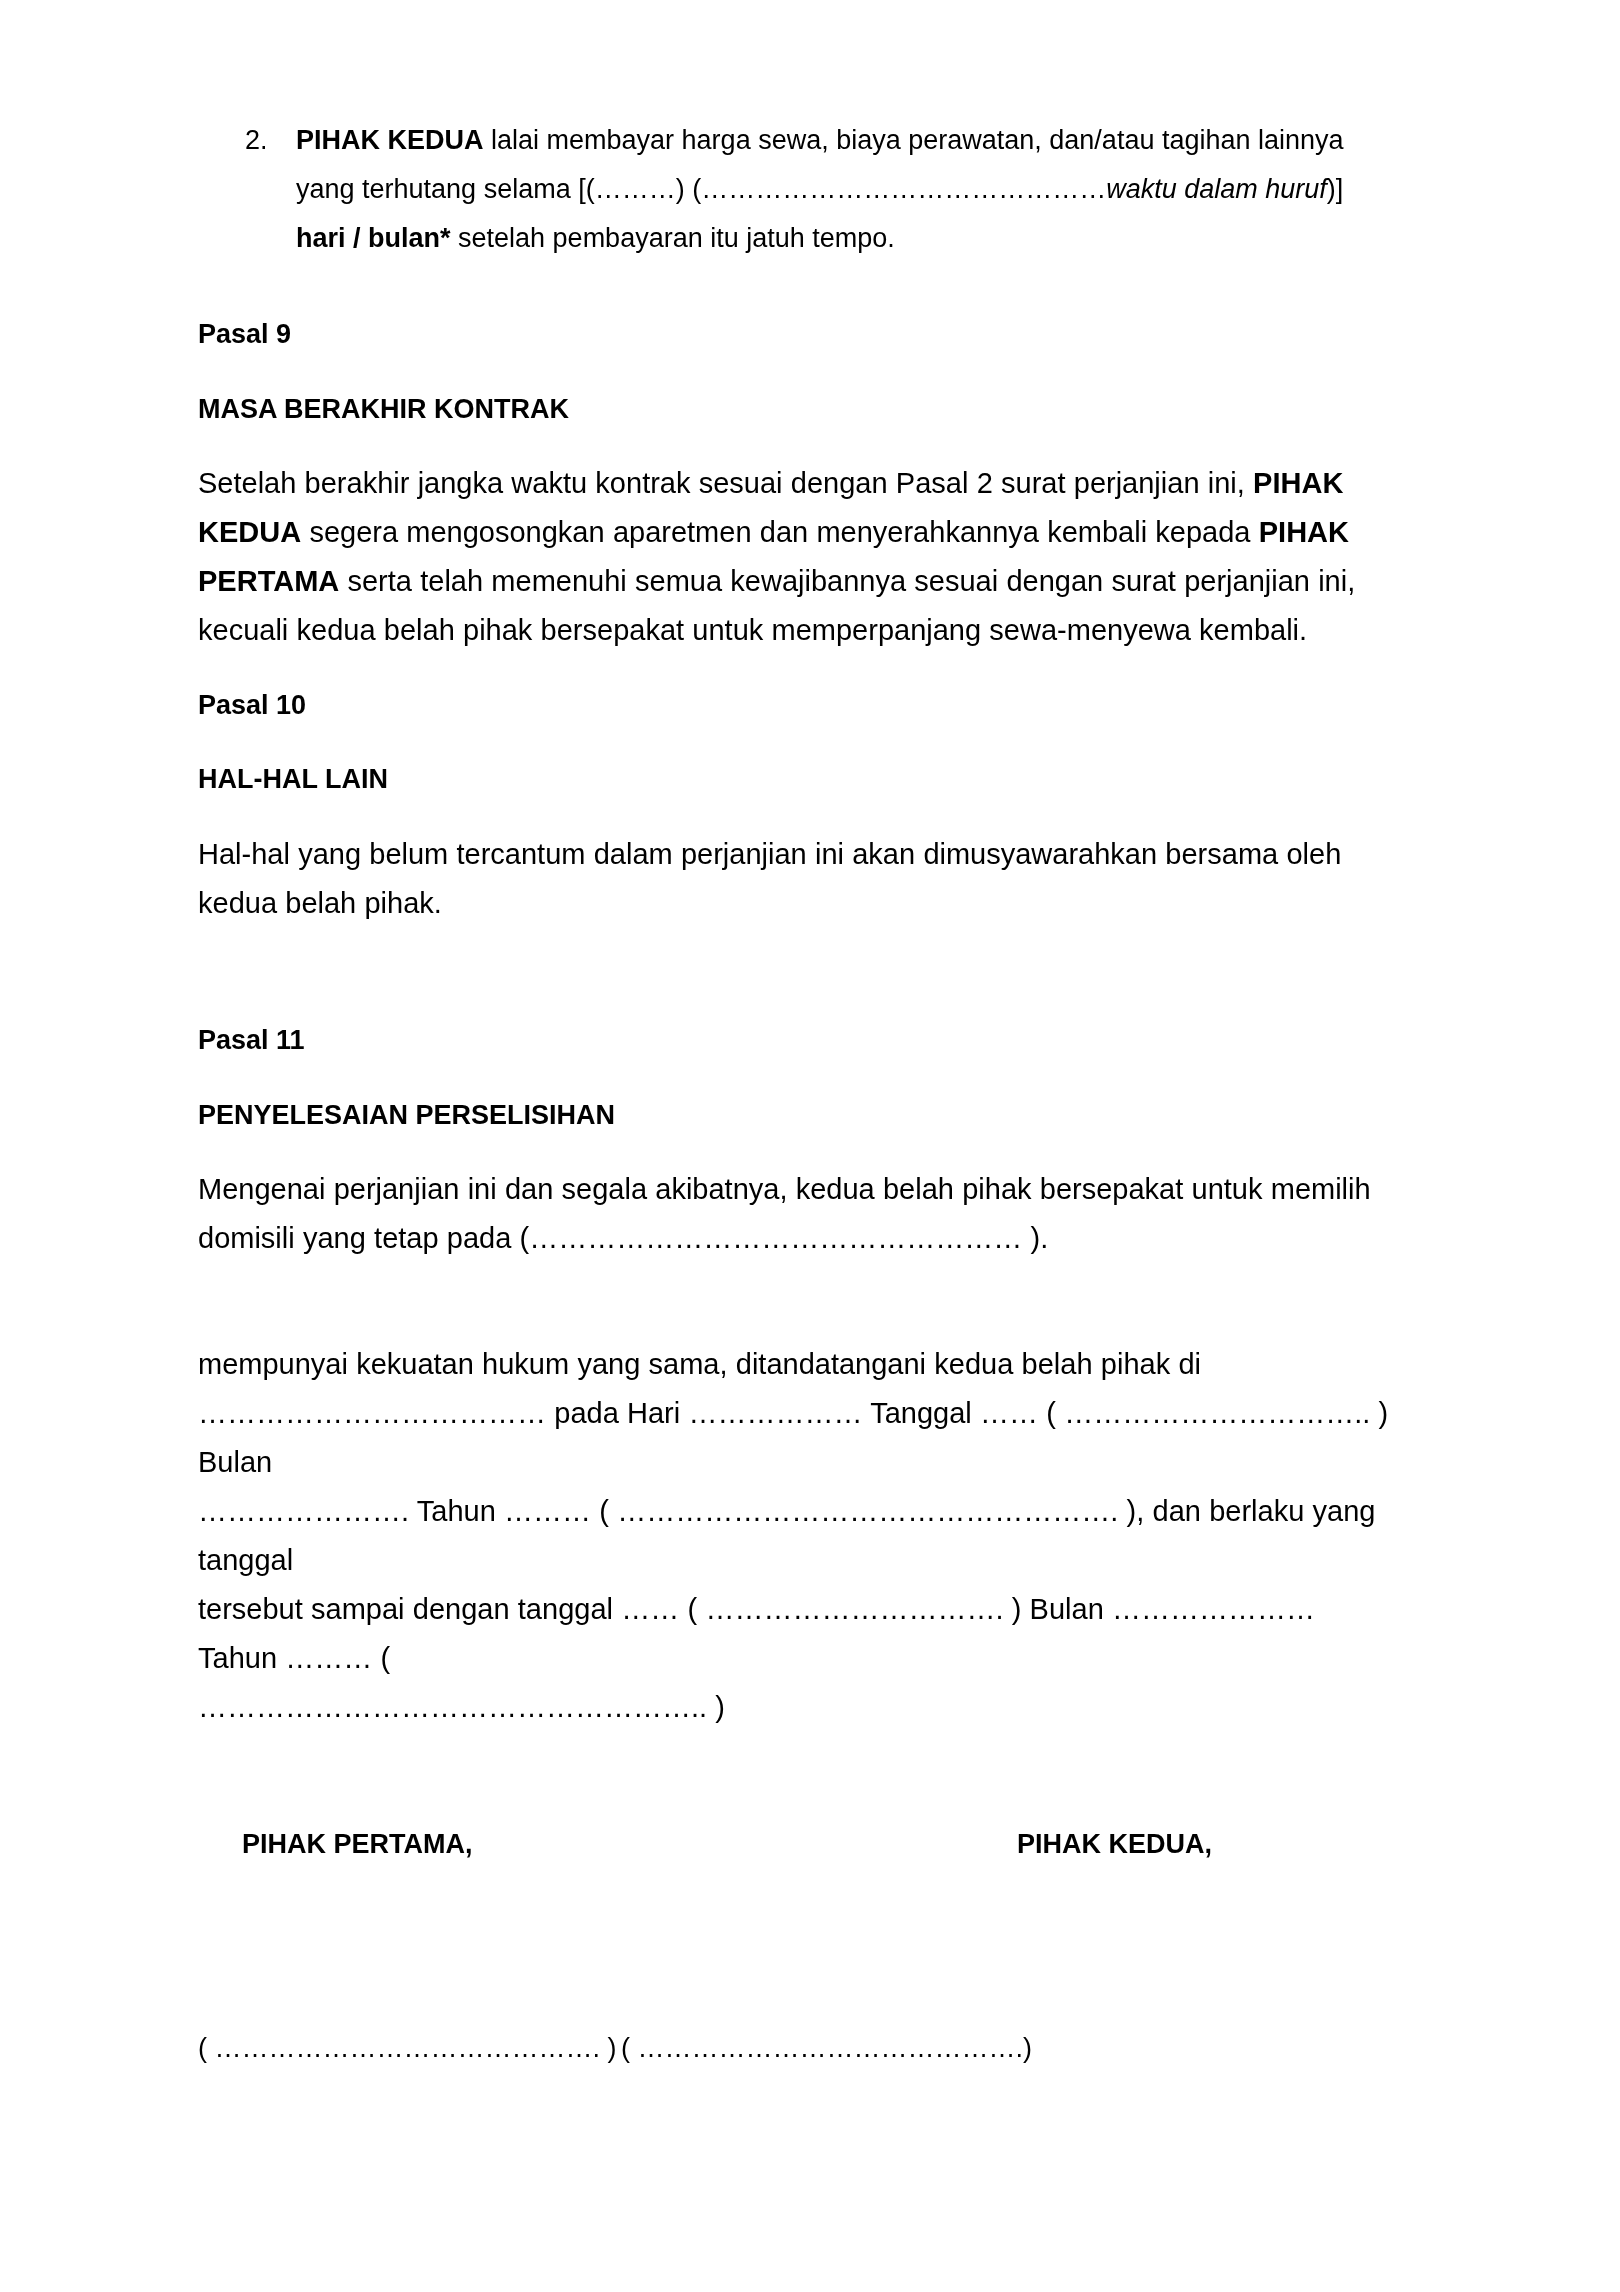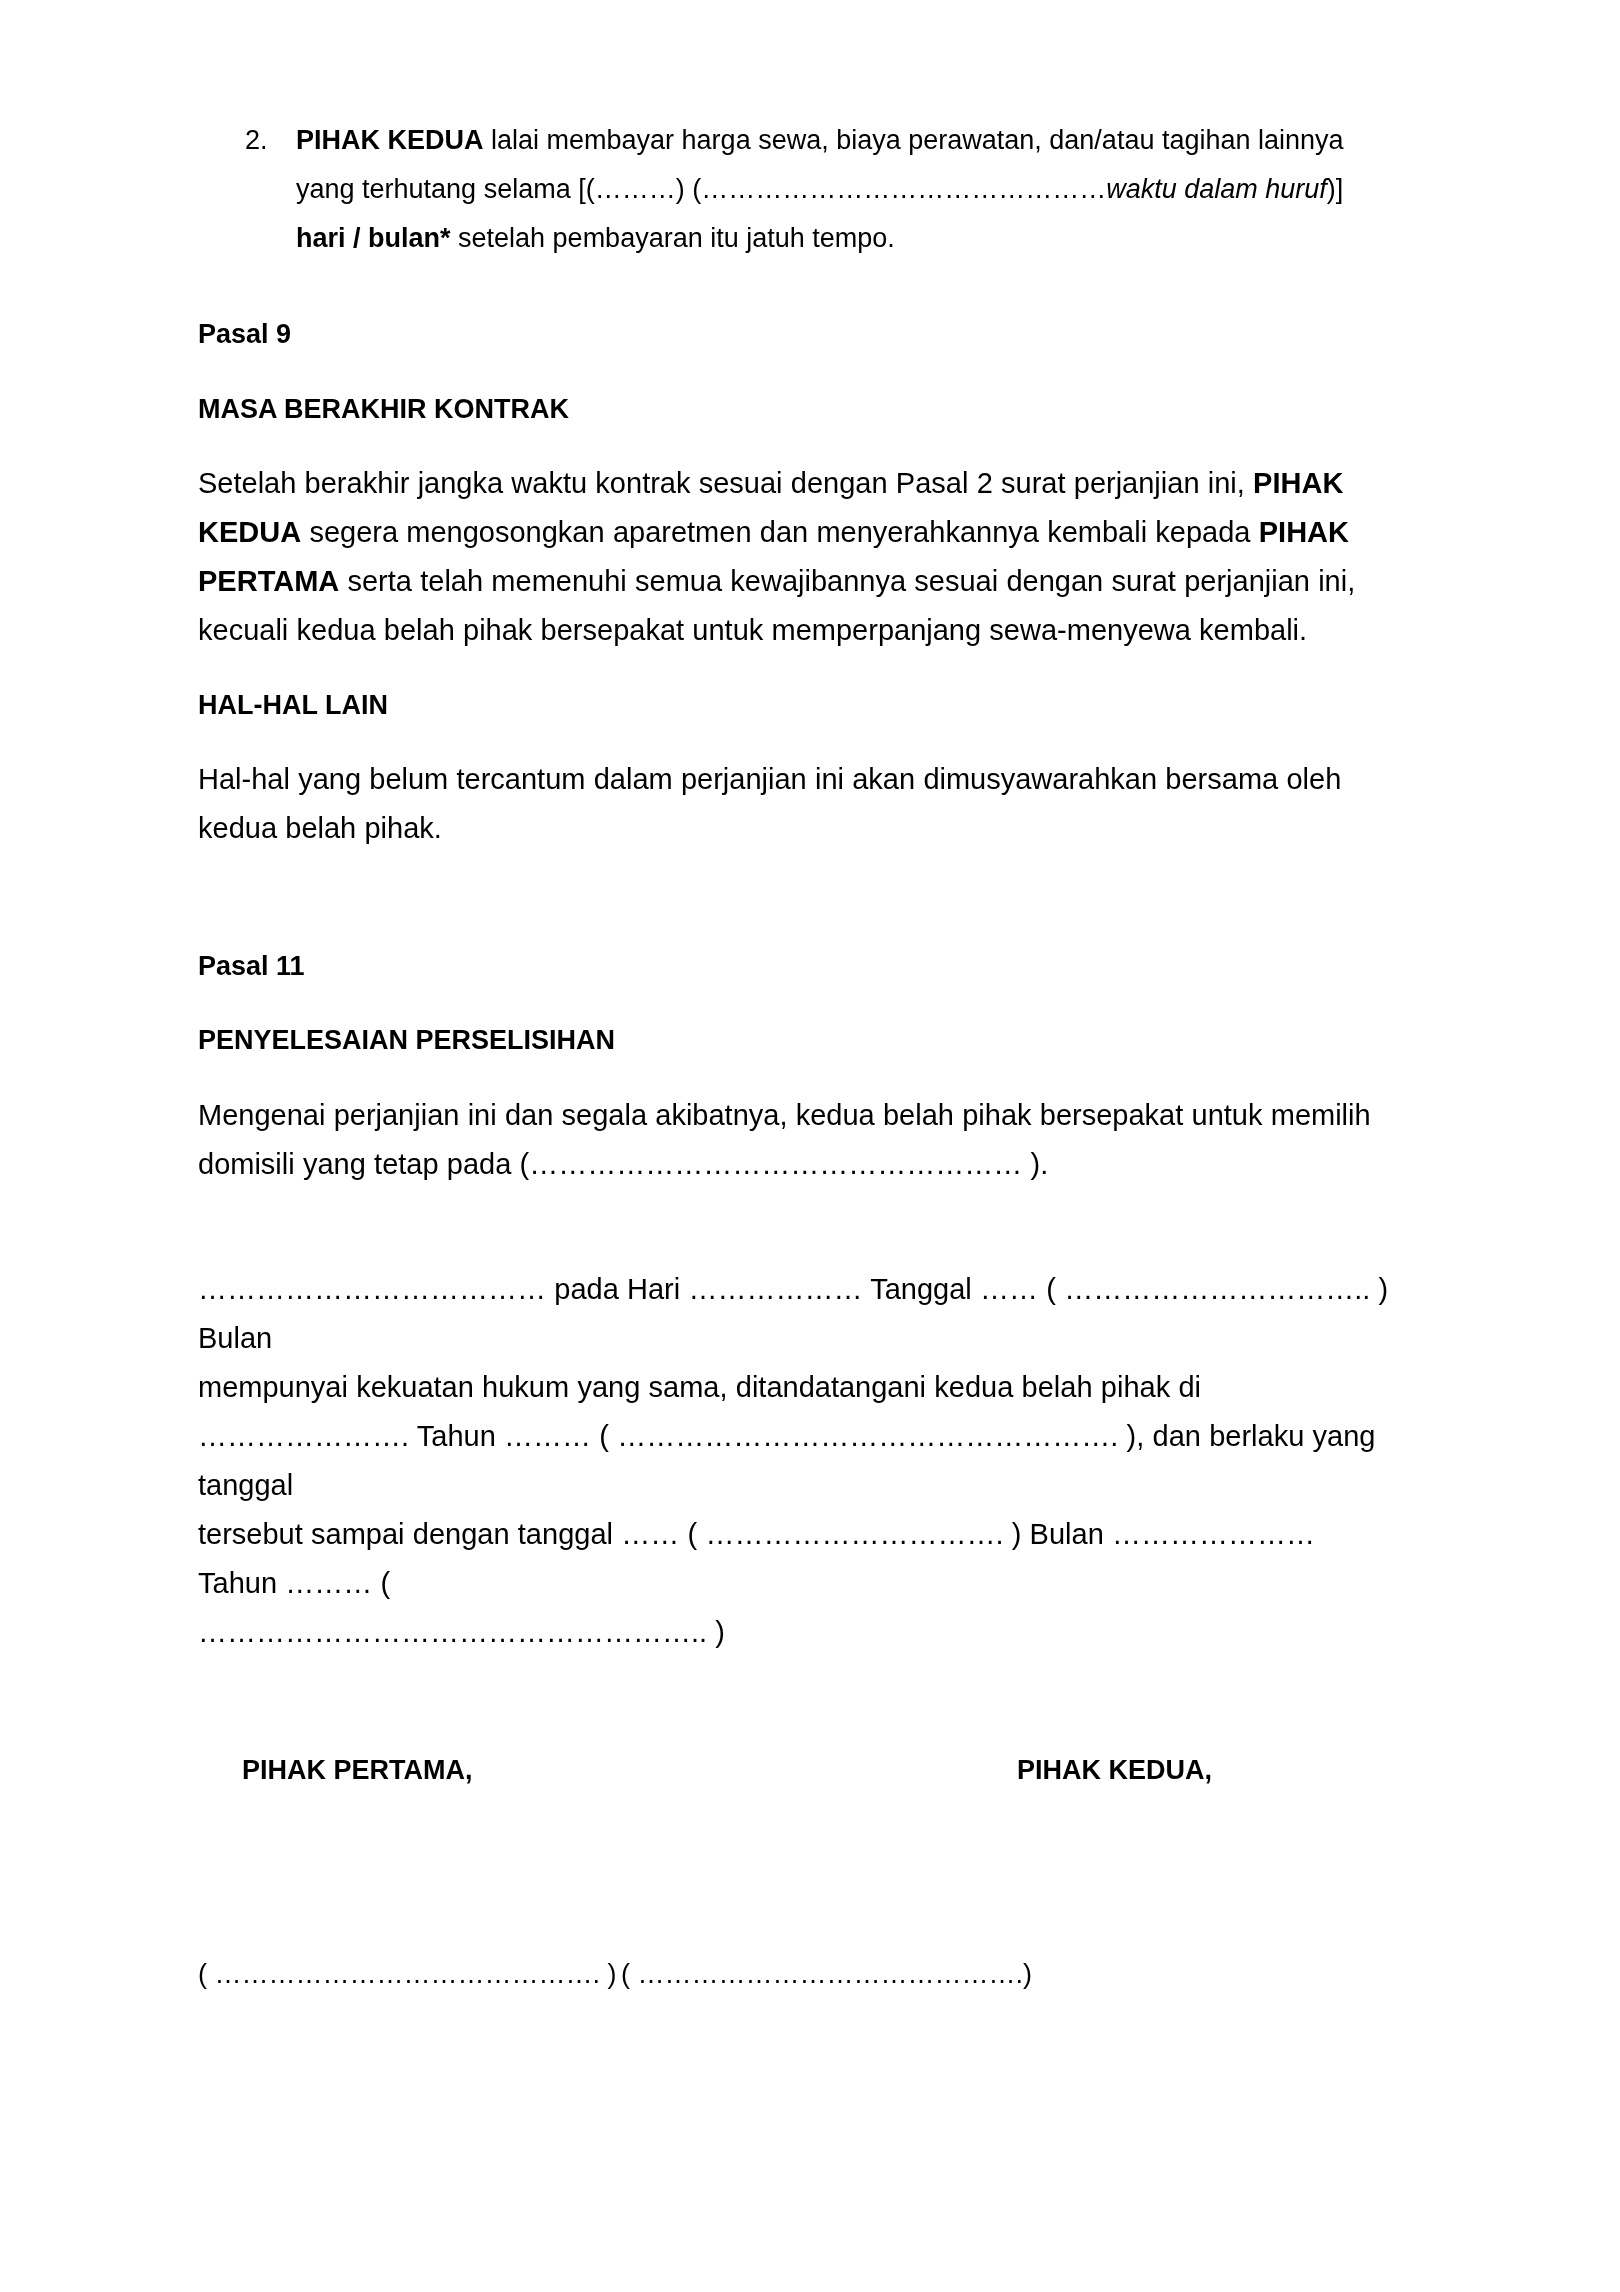--- a/index.html
+++ b/index.html
@@ -109,34 +109,35 @@
       <span class="num">2.</span><span class="b">PIHAK KEDUA</span><span> lalai membayar harga sewa, biaya perawatan, dan/atau tagihan lainnya yang terhutang selama [(………) (………………………………………</span><span class="i">waktu dalam huruf</span><span>)] </span><span class="b">hari / bulan*</span><span> setelah pembayaran itu jatuh tempo.</span>
     </div>
 
     <div class="gap-sm"></div>
 
     <div class="heading">Pasal 9</div>
     <div class="heading">MASA BERAKHIR KONTRAK</div>
     <div class="para"><span>Setelah berakhir jangka waktu kontrak sesuai dengan Pasal 2 surat perjanjian ini, </span><span class="b">PIHAK KEDUA</span><span> segera mengosongkan aparetmen dan menyerahkannya kembali kepada </span><span class="b">PIHAK PERTAMA</span><span> serta telah memenuhi semua kewajibannya sesuai dengan surat perjanjian ini, kecuali kedua belah pihak bersepakat untuk memperpanjang sewa-menyewa kembali.</span>
     </div>
 
+    <div class="heading">Pasal 10</div>
     <div class="heading">HAL-HAL LAIN</div>
     <div class="para">Hal-hal yang belum tercantum dalam perjanjian ini akan dimusyawarahkan bersama oleh kedua belah pihak.</div>
 
     <div class="gap-lg"></div>
 
     <div class="heading">Pasal 11</div>
     <div class="heading">PENYELESAIAN PERSELISIHAN</div>
     <div class="para">Mengenai perjanjian ini dan segala akibatnya, kedua belah pihak bersepakat untuk memilih domisili yang tetap pada (…………………………………………… ).</div>
 
     <div class="gap-md"></div>
 
     <div class="para">
+      <div>mempunyai kekuatan hukum yang sama, ditandatangani kedua belah pihak di</div>
       <div>……………………………… pada Hari ……………… Tanggal …… ( ………………………….. ) Bulan</div>
-      <div>mempunyai kekuatan hukum yang sama, ditandatangani kedua belah pihak di</div>
       <div>…………………. Tahun ……… ( ……………………………………………. ), dan berlaku yang tanggal</div>
       <div>tersebut sampai dengan tanggal …… ( …………………………. ) Bulan ………………… Tahun ……… (</div>
       <div>…………………………………………….. )</div>
     </div>
 
     <div class="gap-lg"></div>
 
     <div class="sign-row">
       <span class="sign-label left">PIHAK PERTAMA,</span>
       <span class="sign-label right">PIHAK KEDUA,</span>

